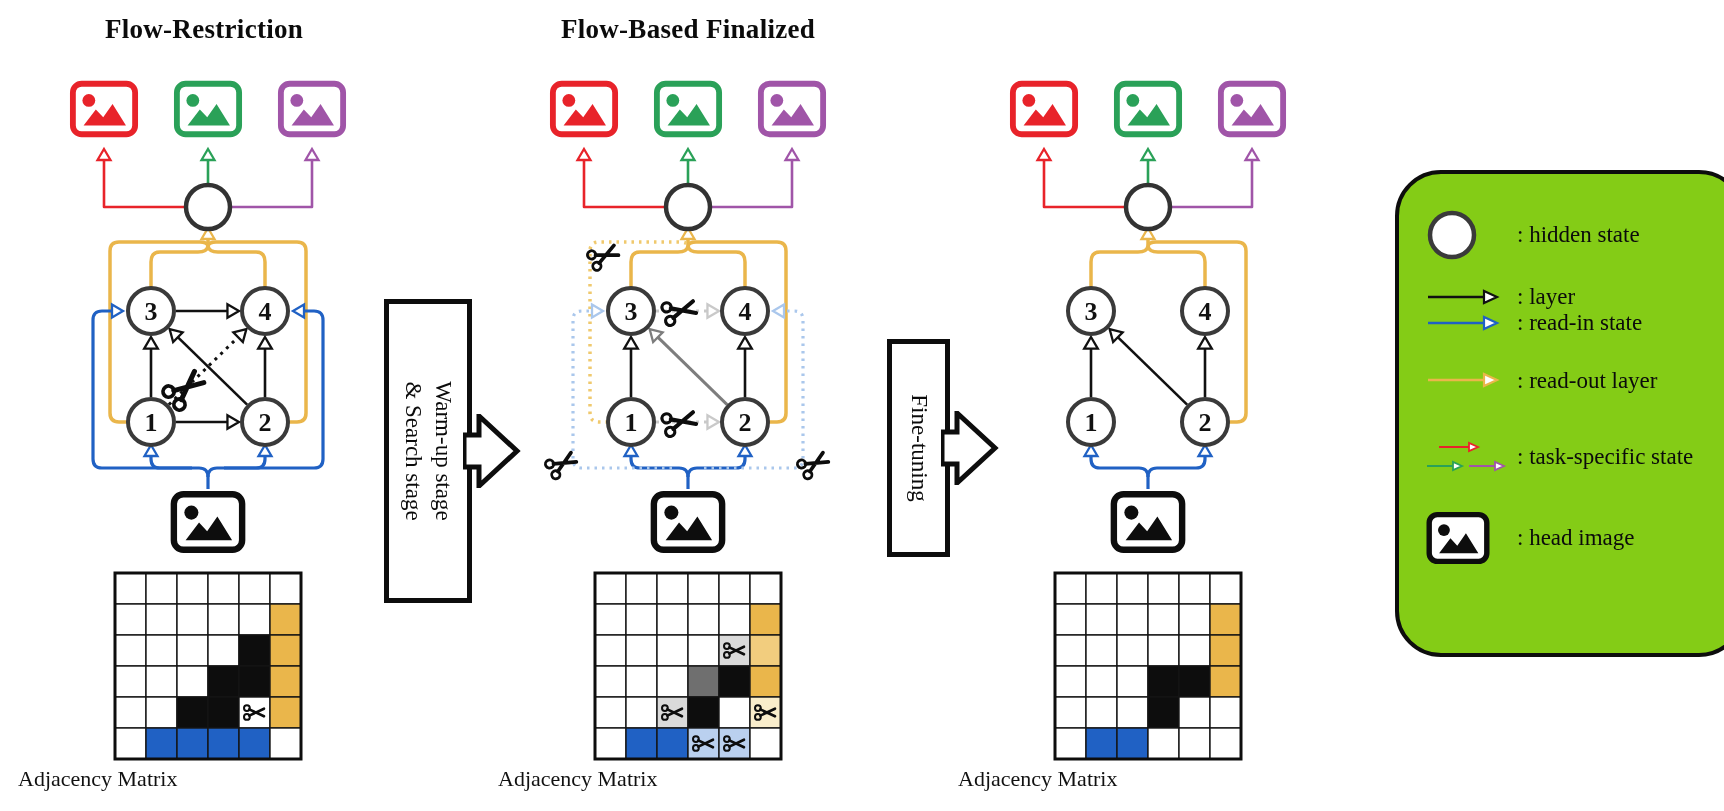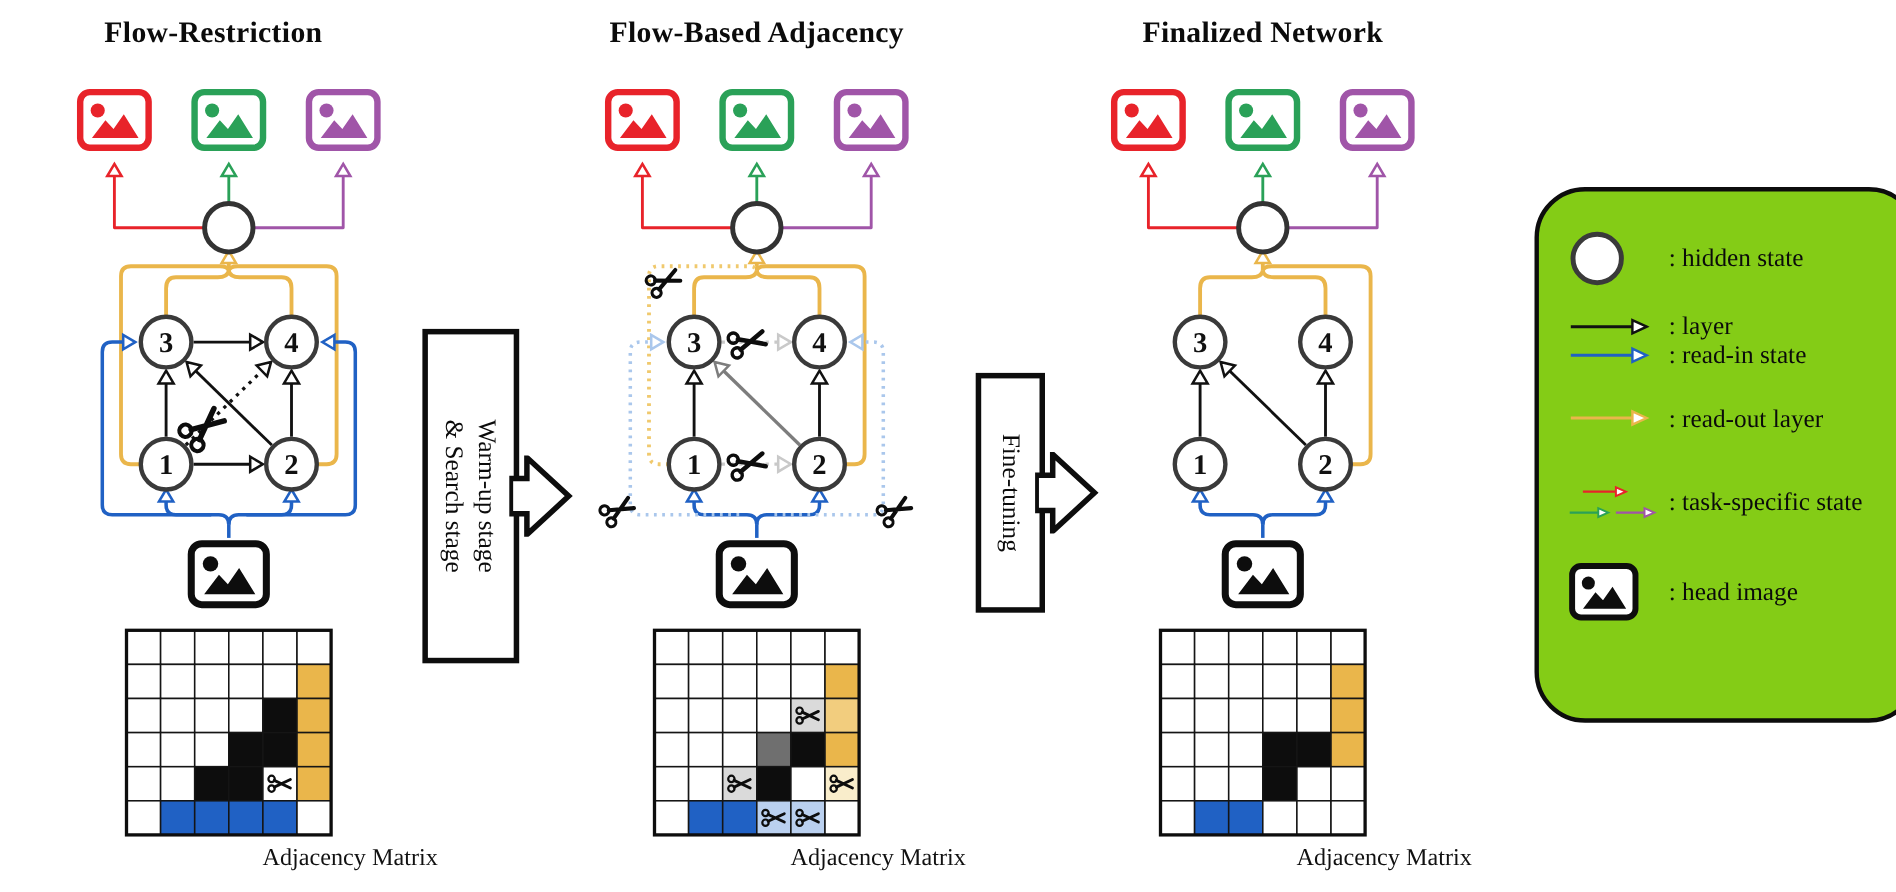--- a/index.html
+++ b/index.html
@@ -1,21 +1,21 @@
 <!DOCTYPE html>
 <html><head>
 <meta charset="utf-8">
 <style>
   html,body{margin:0;padding:0;background:#fff;}
   #stage{position:relative;width:1724px;height:811px;background:#ffffff;overflow:hidden;
          font-family:"Liberation Serif",serif;}
   #wire{position:absolute;left:0;top:0;}
   .panel-title{position:absolute;top:14px;width:380px;text-align:center;
         font-size:27px;font-weight:bold;color:#0b0b0b;letter-spacing:.3px;}
-  .adj-label{position:absolute;top:766px;width:380px;text-align:right;font-size:22px;color:#111;}
+  .adj-label{position:absolute;top:766px;width:380px;text-align:left;font-size:22px;color:#111;}
   .stage-box{position:absolute;border:5px solid #0d0d0d;background:#fff;box-sizing:border-box;}
   .stage-text{position:absolute;left:50%;top:50%;transform:translate(-50%,-50%) rotate(90deg);
         text-align:center;font-size:23px;line-height:1.3;white-space:nowrap;color:#0b0b0b;}
   .stage-head{position:absolute;top:50%;transform:translateY(-50%);}
   .legend{position:absolute;left:1395px;top:170px;width:350px;height:487px;
         border:4px solid #0d0d0d;border-radius:46px;background:#84cc16;box-sizing:border-box;
         padding:34px 11px 0 26px;}
   .leg-row{display:flex;align-items:center;}
   .leg-ic{width:92px;flex:none;display:flex;align-items:center;}
   .leg-lb{font-size:23px;color:#0b0b0b;line-height:1.12;}
@@ -298,23 +298,22 @@
           <rect x="1086" y="728" width="31" height="31" fill="#2061c4" stroke="#151515" stroke-width="1.4"></rect>
           <rect x="1117" y="728" width="31" height="31" fill="#2061c4" stroke="#151515" stroke-width="1.4"></rect>
           <rect x="1148" y="728" width="31" height="31" fill="#ffffff" stroke="#151515" stroke-width="1.4"></rect>
           <rect x="1179" y="728" width="31" height="31" fill="#ffffff" stroke="#151515" stroke-width="1.4"></rect>
           <rect x="1210" y="728" width="31" height="31" fill="#ffffff" stroke="#151515" stroke-width="1.4"></rect>
           <rect x="1055" y="573" width="186" height="186" fill="none" stroke="#0d0d0d" stroke-width="3"></rect>
         </g>
       </g>
     </svg>
 
-  <div class="panel-title" style="left:4px">Flow-Restriction</div>
-  <div class="panel-title" style="left:498px">Flow-Based Adjacency</div>
-  <div class="panel-title" style="left:958px">Finalized Network</div>
+  <div class="panel-title" style="left:14px">Flow-Restriction</div>
+  <div class="panel-title" style="left:498px">Flow-Based Finalized</div>
 
   <div class="adj-label" style="left:18px">Adjacency Matrix</div>
   <div class="adj-label" style="left:498px">Adjacency Matrix</div>
   <div class="adj-label" style="left:958px">Adjacency Matrix</div>
 
   <div class="stage-box" style="left:384px;top:299px;width:88px;height:304px">
     <div class="stage-text">
       <div>Warm-up stage</div>
       <div>&amp; Search stage</div>
     </div>

